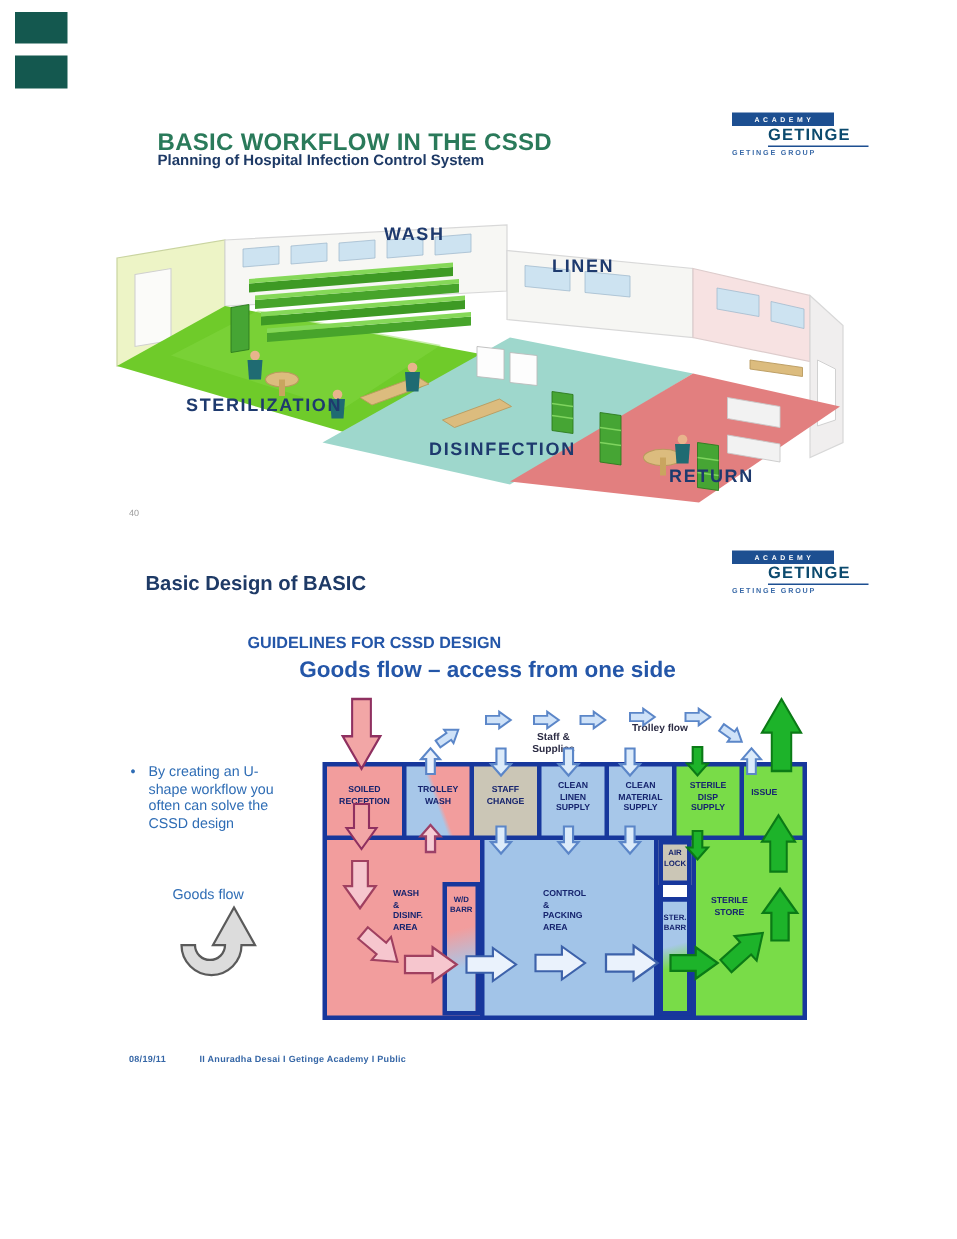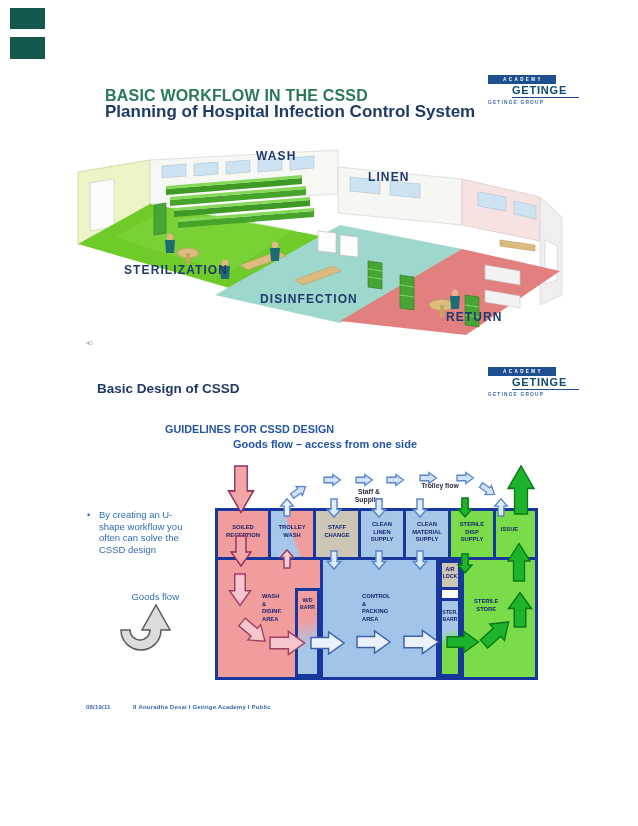--- a/index.html
+++ b/index.html
@@ -3,40 +3,40 @@
 <meta charset="utf-8">
 <style>
   html,body{margin:0;padding:0;}
   body{width:638px;height:826px;background:#ffffff;position:relative;overflow:hidden;
        font-family:"Liberation Sans", sans-serif;}
   .abs{position:absolute;}
   
   .thumb{position:absolute;left:10px;width:35px;background:#14584f;}
   
   .s1-title{position:absolute;left:105px;top:87px;font-size:16px;font-weight:bold;color:#2a7a5a;letter-spacing:.2px;}
-  .s1-sub{position:absolute;left:105px;top:102px;font-size:17px;font-weight:bold;color:#1e3a66;}
+  .s1-sub{position:absolute;left:105px;top:102px;font-size:10px;font-weight:bold;color:#1e3a66;}
   .s2-title{position:absolute;left:97px;top:381px;font-size:13.5px;font-weight:bold;color:#1e3a66;}
   
   .logo{position:absolute;left:488px;width:70px;}
   .logo .bar{background:#1d4f91;color:#fff;font-size:4.6px;font-weight:bold;letter-spacing:2.4px;
              text-align:center;padding:2px 0 1.5px 2px;width:66px;}
   .logo .name{color:#0c4a6e;font-size:11px;font-weight:bold;letter-spacing:.8px;
               border-bottom:1.5px solid #1d4f91;width:67px;padding:.5px 0 1px 0;margin-left:24px;}
   .logo .group{font-size:4.8px;color:#3a6aa8;letter-spacing:1.2px;margin-top:2px;font-weight:bold;}
   
   .ill-label{position:absolute;font-size:12px;font-weight:bold;color:#1e3a6e;letter-spacing:1.1px;}
   .slide-num{position:absolute;left:86px;top:340px;font-size:6px;color:#9a9a9a;}
   
   .diag-title{position:absolute;left:165px;top:423px;width:320px;text-align:left;
               font-size:10.8px;font-weight:bold;color:#2456a8;}
   .diag-sub{position:absolute;left:165px;top:438px;width:320px;text-align:center;
-            font-size:11px;font-weight:bold;color:#2456a8;}
+            font-size:15px;font-weight:bold;color:#2456a8;}
   .bullet-dot{position:absolute;left:87px;top:509px;font-size:9.5px;color:#2f6db5;}
   .bullet-text{position:absolute;left:99px;top:509px;width:96px;font-size:9.5px;line-height:1.22;color:#2f6db5;}
-  .goods-flow{position:absolute;left:115px;top:591px;width:64px;text-align:right;
+  .goods-flow{position:absolute;left:115px;top:591px;width:64px;text-align:left;
               font-size:9.5px;color:#2f6db5;}
   .flow-label{position:absolute;font-size:6.8px;font-weight:600;color:#2c2c44;text-align:center;line-height:1.15;}
   
   .building{position:absolute;left:215px;top:508px;width:323px;height:172px;background:#17379c;z-index:1;}
   .room{position:absolute;display:flex;justify-content:center;}
   .rlabel{font-size:5.8px;font-weight:bold;color:#16246e;text-align:center;
           white-space:pre-line;line-height:1.3;}
   .rlabel.sm{font-size:5.2px;}
   .rlabel.abs{position:absolute;text-align:left;}
   .overlay{position:absolute;left:0;top:0;z-index:5;pointer-events:none;}
@@ -118,26 +118,26 @@
   <polygon points="395,150 409,152 409,182 395,180" fill="#46a534" stroke="#2c7a1e" stroke-width="0.6"></polygon>
   <line x1="395" y1="160" x2="409" y2="162" stroke="#7fd45f" stroke-width="1"></line>
   <line x1="395" y1="170" x2="409" y2="172" stroke="#7fd45f" stroke-width="1"></line>
   <circle cx="385" cy="148" r="3.2" fill="#e8b48c"></circle>
   <polygon points="380,151 390,151 389,164 381,164" fill="#1f6b72"></polygon>
 </svg>
 
 <div class="ill-label" style="left:256px;top:149px;">WASH</div>
 <div class="ill-label" style="left:368px;top:170px;">LINEN</div>
 <div class="ill-label" style="left:124px;top:263px;">STERILIZATION</div>
-<div class="ill-label" style="left:260px;top:292px;">DISINFECTION</div>
+<div class="ill-label" style="left:286px;top:292px;">DISINFECTION</div>
 <div class="ill-label" style="left:446px;top:310px;">RETURN</div>
 
 <div class="slide-num">40</div>
 
-<div class="s2-title">Basic Design of CSSD</div>
+<div class="s2-title">Basic Design of BASIC</div>
 
 <div class="logo" style="top:367px;">
   <div class="bar">ACADEMY</div>
   <div class="name">GETINGE</div>
   <div class="group">GETINGE GROUP</div>
 </div>
 
 <div class="diag-title">GUIDELINES FOR CSSD DESIGN</div>
 <div class="diag-sub">Goods flow – access from one side</div>
 

